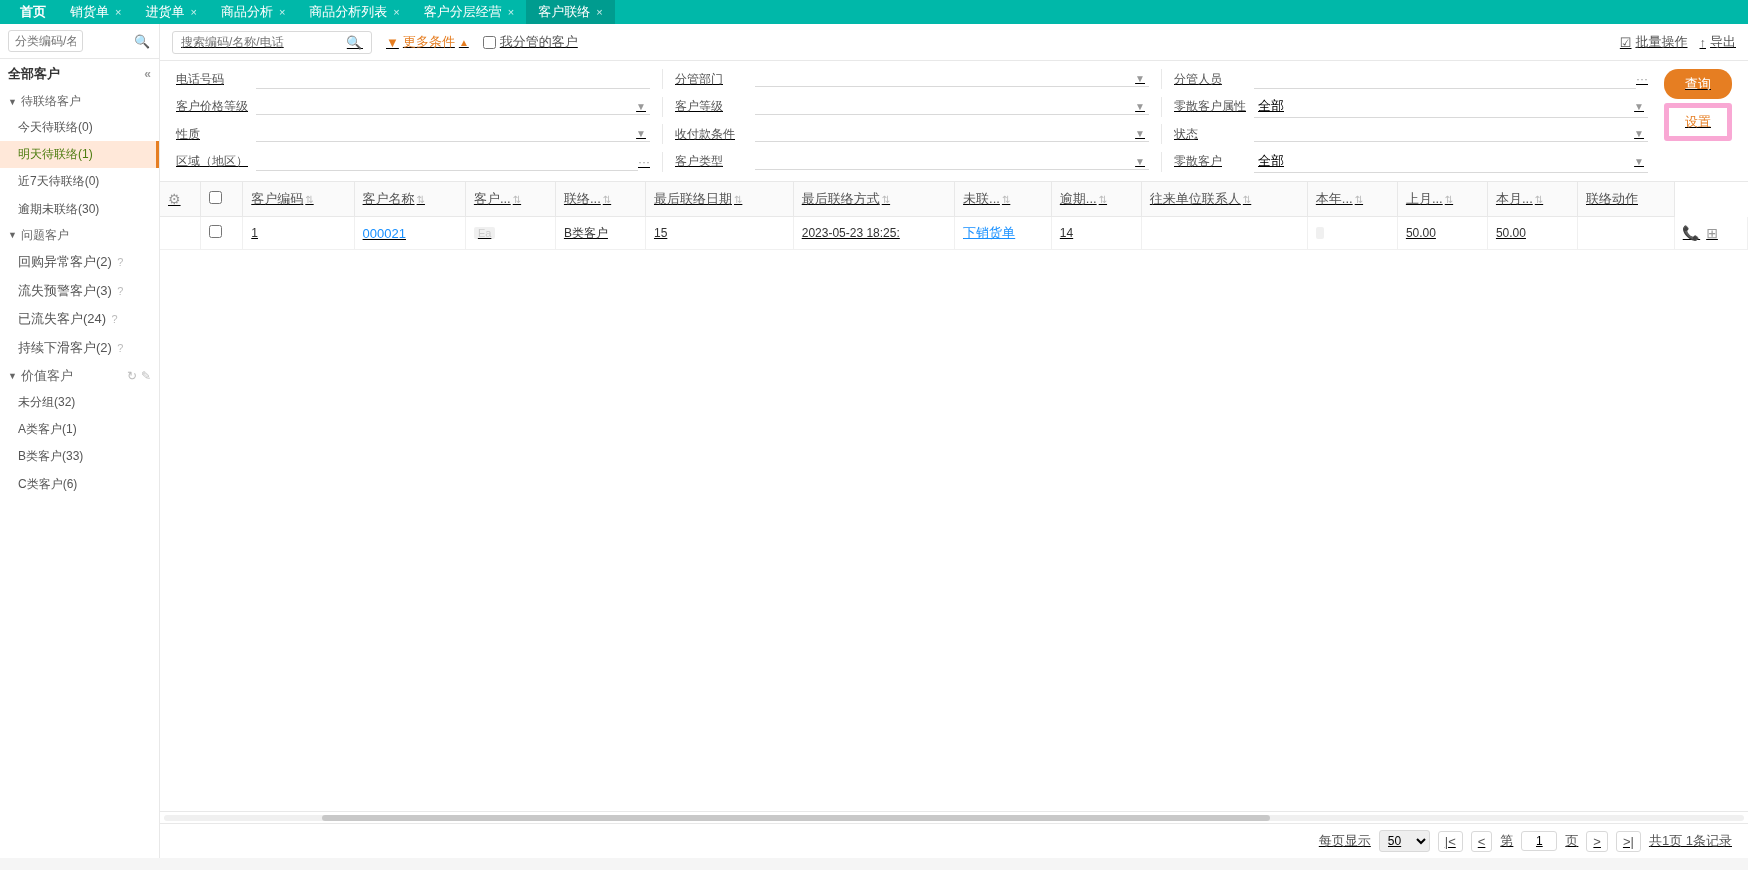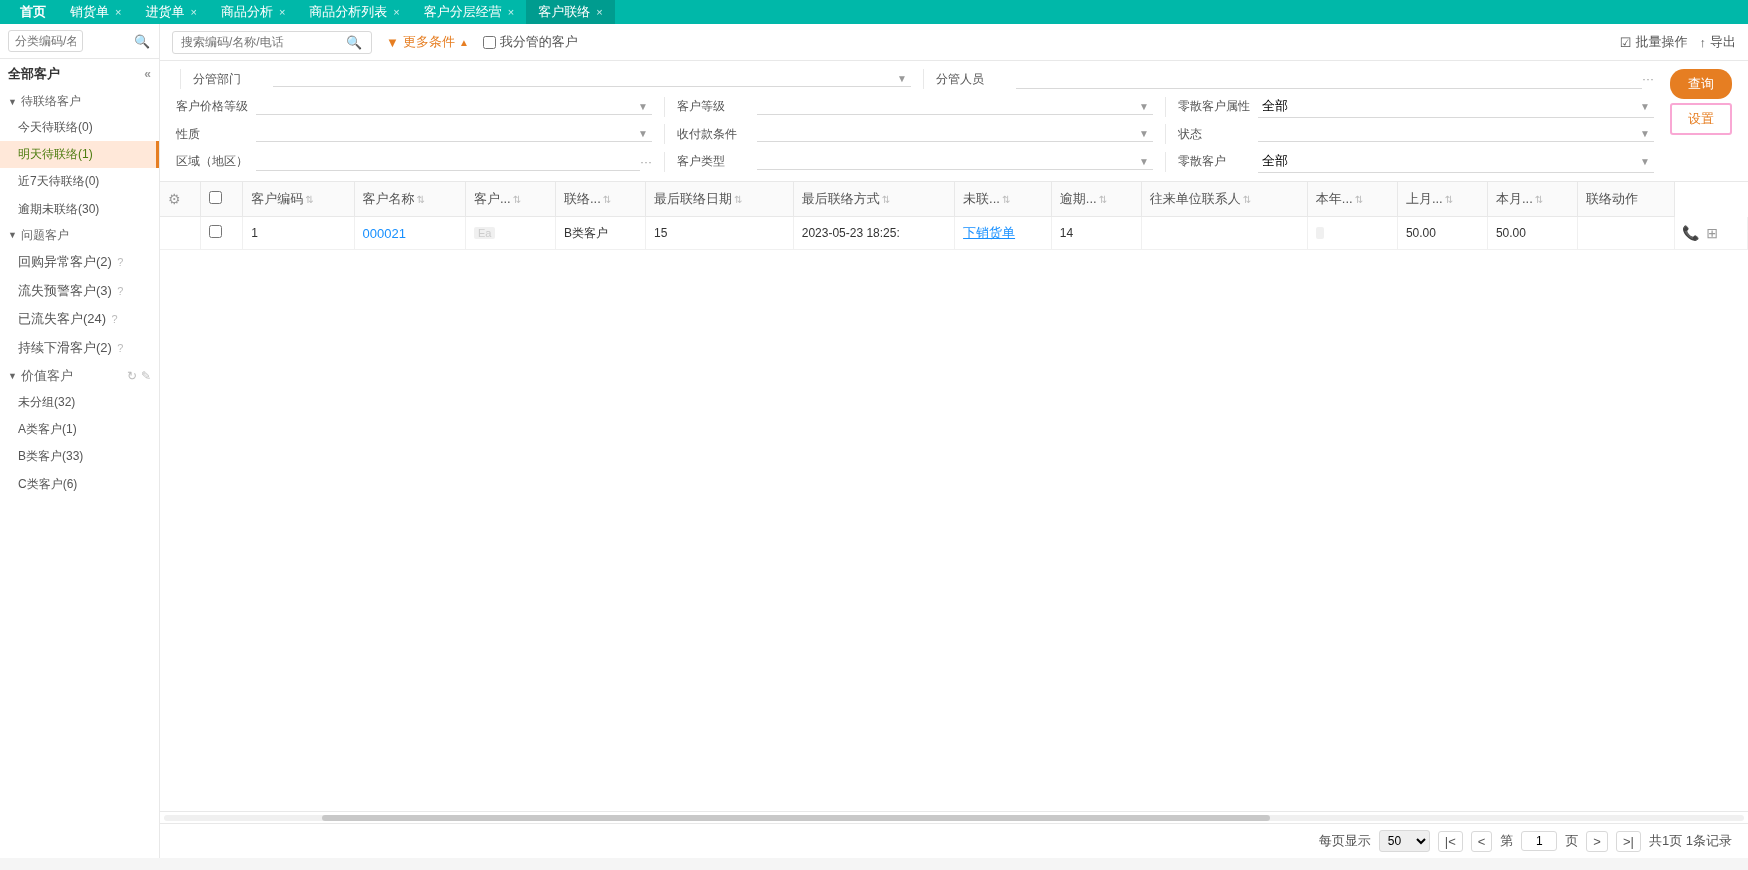--- a/index.html
+++ b/index.html
@@ -97,20 +97,21 @@
       line-height: 1.6;
     }
     .sidebar-item.active { background: #ffe8d9; color: #4d7c0f; border-right: 3px solid #e67e22; }
 
     
     .content-area {
       flex: 1;
       display: flex;
       flex-direction: column;
       overflow: hidden;
+      text-decoration: underline;
     }
 
     
     .toolbar {
       background: #fff;
       border-bottom: 1px solid #e8e8e8;
       padding: 6px 12px;
       display: flex;
       align-items: center;
       gap: 8px;
@@ -216,21 +217,21 @@
       color: #fff;
       border: none;
       border-radius: 14px;
       padding: 6px 16px;
       cursor: pointer;
       font-size: 13px;
     }
     .filter-btn-set {
       background: #fff;
       color: #e67e22;
-      border: 2px solid #f9a8d4;
+      border: 5px solid #f9a8d4;
       border-radius: 3px;
       padding: 5px 16px;
       cursor: pointer;
       font-size: 13px;
     }
     .filter-actions {
       display: flex;
       flex-direction: column;
       gap: 4px;
       margin-left: 8px;
@@ -435,20 +436,24 @@
           <span>导出</span>
         </div>
       </div>
     </div>
 
     <div class="filter-panel">
       <div style="display:flex;gap:8px;align-items:flex-start;">
         <div style="flex:1;">
 
           <div class="filter-row">
+            <div class="filter-field">
+              <span class="filter-label">电话号码</span>
+              <input class="filter-input" type="text" style="">
+            </div>
             <div class="filter-divider"></div>
             <div class="filter-field">
               <span class="filter-label">分管部门</span>
               <div class="filter-select">
                 <span></span>
                 <span class="chevron">▼</span>
               </div>
             </div>
             <div class="filter-divider"></div>
             <div class="filter-field">

